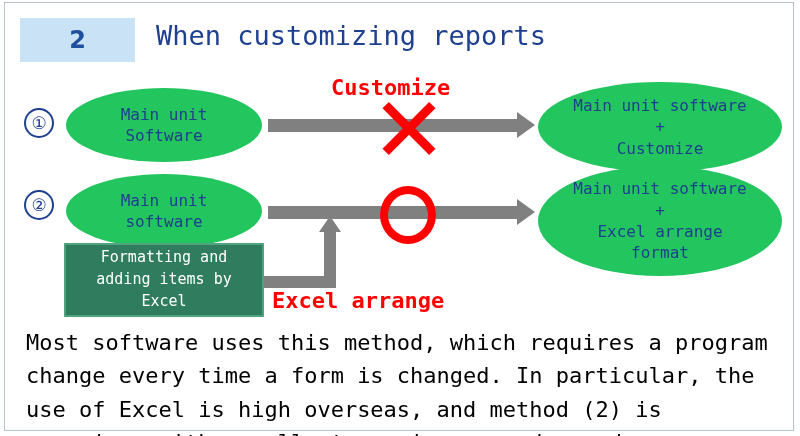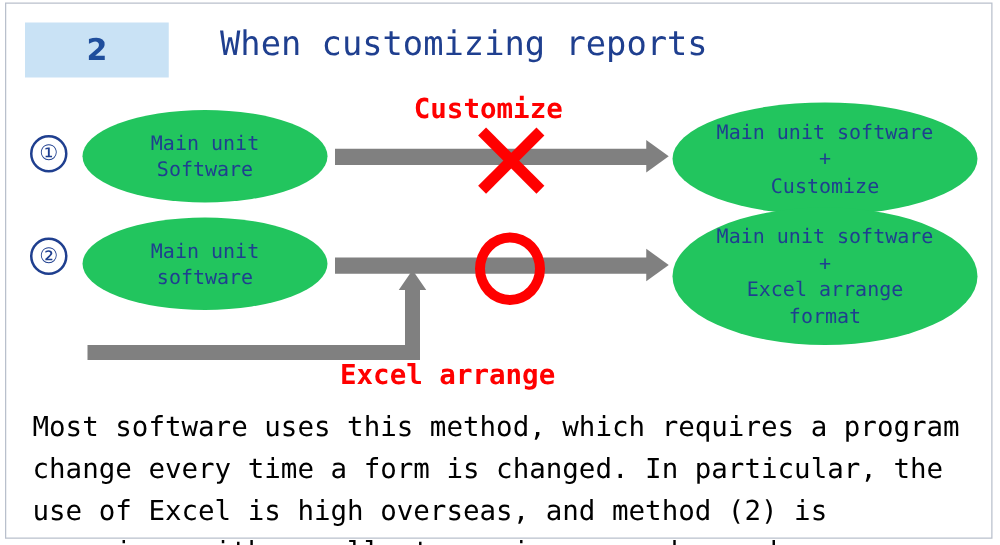--- a/index.html
+++ b/index.html
@@ -41,21 +41,21 @@
     width: 100%;
     text-align: center;
     line-height: 44px;
     font-size: 24px;
     font-weight: bold;
     color: #1f4e9c;
     font-family: "DejaVu Sans", "Liberation Sans", sans-serif;
   }
   #slide-title {
     position: absolute;
-    left: 176px;
+    left: 156px;
     top: 20px;
     font-size: 27px;
     color: #1f3f8f;
     letter-spacing: 0px;
     white-space: nowrap;
   }
 
   
   .row-marker {
     position: absolute;
@@ -252,20 +252,25 @@
 
   <div class="arrow-shaft" id="arrow2-shaft"></div>
   <div class="arrow-head" id="arrow2-head"></div>
 
   <div id="o-mark"></div>
 
   <div id="elbow-horiz"></div>
   <div id="elbow-vert"></div>
   <div id="elbow-head"></div>
 
+  <div id="green-box">
+    <div>Formatting and</div>
+    <div>adding items by</div>
+    <div>Excel</div>
+  </div>
 
   <div class="red-label" id="label-excel">Excel arrange</div>
 
   <div class="ellipse" id="ellipse-r2">
     <div>Main unit software</div>
     <div>+</div>
     <div>Excel arrange</div>
     <div>format</div>
   </div>
 

